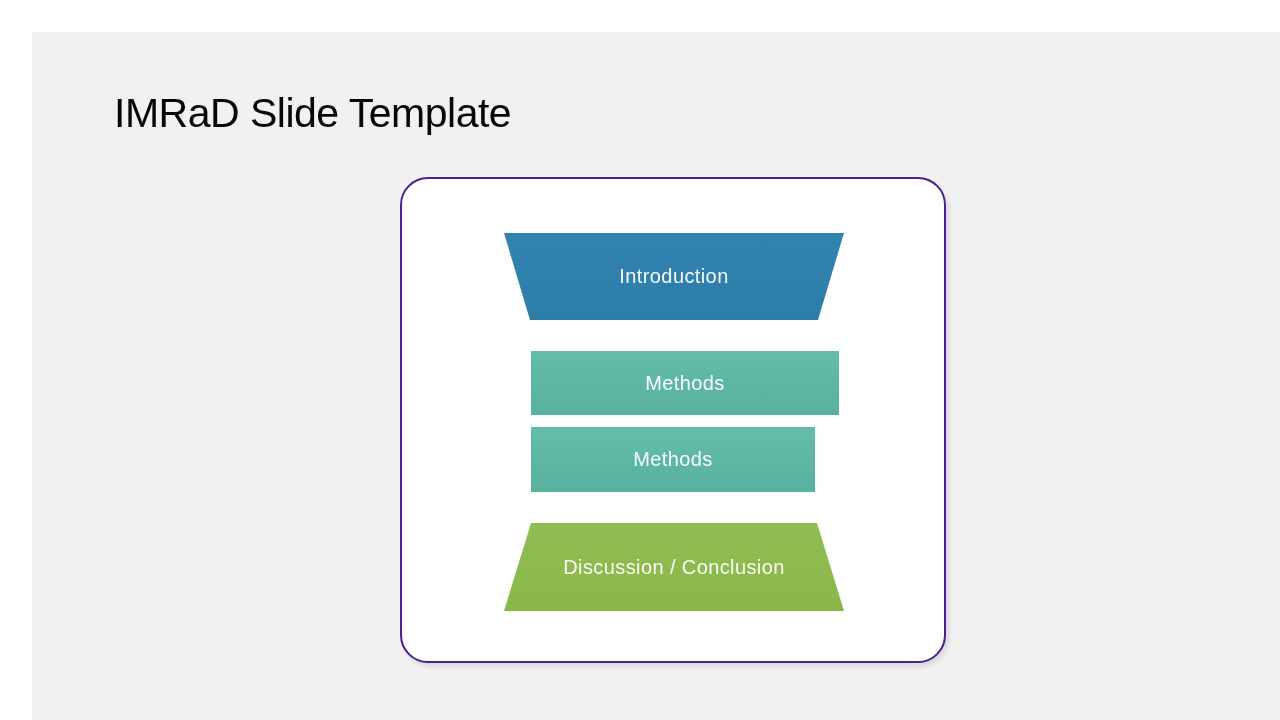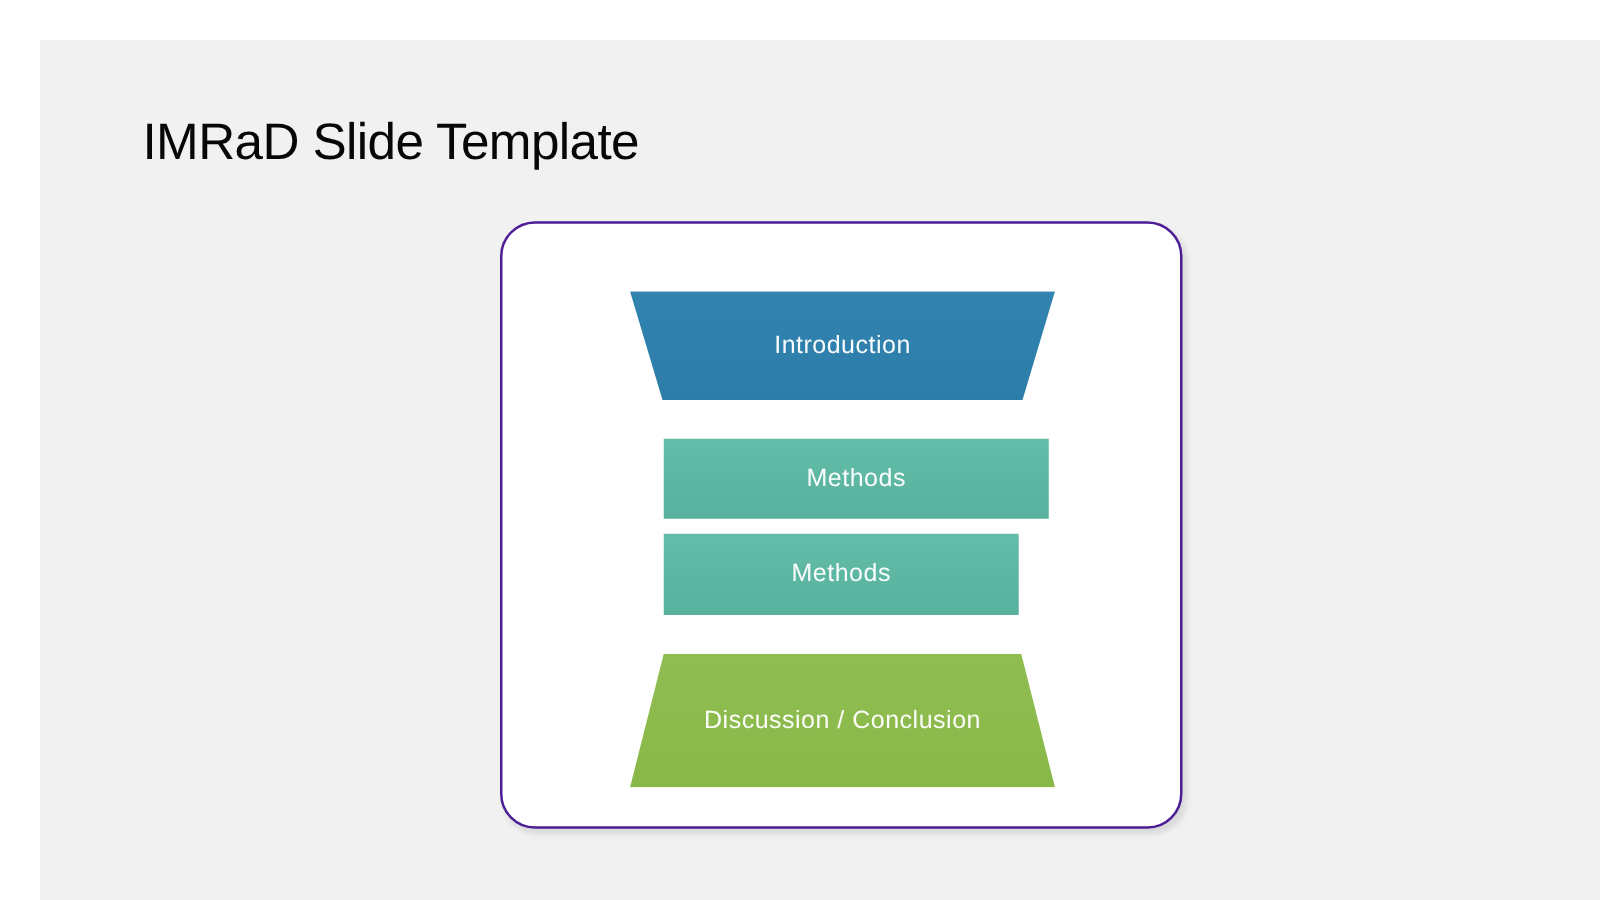--- a/index.html
+++ b/index.html
@@ -51,21 +51,21 @@
     width: 308px; height: 64px;
     background: linear-gradient(180deg, #63bda9 0%, #57b19c 100%);
   }
   .stage-results {
     left: 129px; top: 248px;
     width: 284px; height: 65px;
     background: linear-gradient(180deg, #63bda9 0%, #57b19c 100%);
   }
   .stage-discussion {
     left: 102px; top: 344px;
-    width: 340px; height: 107px;
+    width: 340px; height: 88px;
     background: linear-gradient(180deg, #90bd52 0%, #89b849 100%);
     clip-path: polygon(27px 0, calc(100% - 27px) 0, 100% 100%, 0 100%);
   }
 </style>
 </head>
 <body>
 
 <div class="slide">
 
   <h1 class="title">IMRaD Slide Template</h1>

